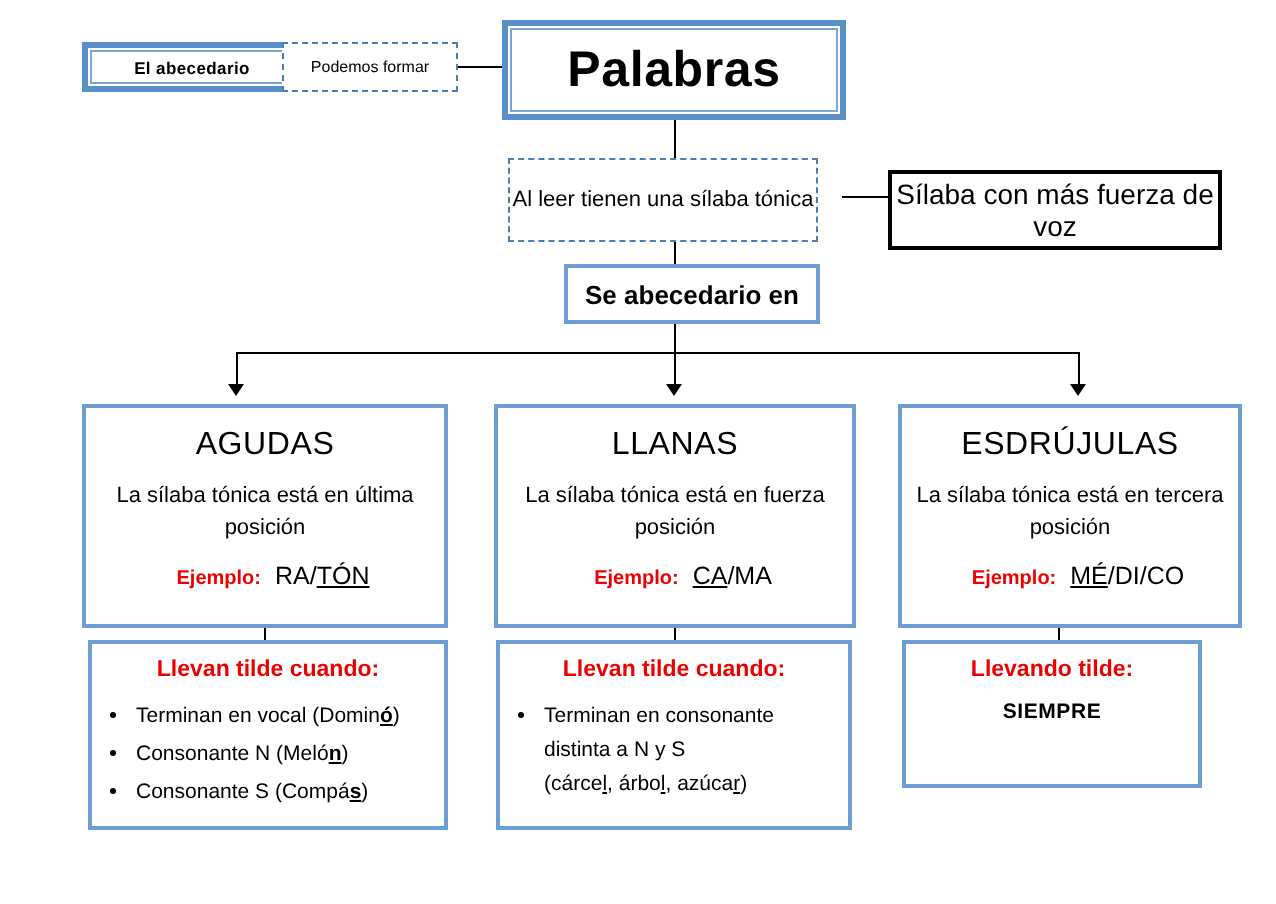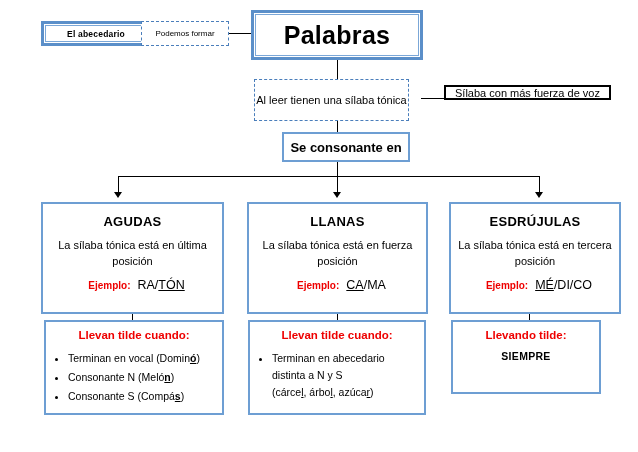--- a/index.html
+++ b/index.html
@@ -59,41 +59,41 @@
     font-size: 25px;
     font-weight: bold;
     letter-spacing: 0.3px;
   }
   #node-alleer {
     left: 243px; top: 79px; width: 155px; height: 42px;
     font-size: 11px;
     line-height: 16px;
   }
   #node-silaba-fuerza {
-    left: 433px; top: 85px; width: 167px; height: 15px;
-    font-size: 11px;
+    left: 433px; top: 85px; width: 167px; height: 40px;
+    font-size: 14px;
   }
   #node-clasifican {
     left: 271px; top: 132px; width: 128px; height: 30px;
     font-size: 13px;
     font-weight: bold;
   }
   .cat-box {
     top: 202px;
     height: 112px;
     padding: 6px 6px 5px 6px;
     justify-content: flex-start;
   }
   #node-agudas { left: 30px; width: 183px; }
   #node-llanas { left: 236px; width: 181px; }
   #node-esdrujulas { left: 438px; width: 172px; }
 
   .cat-title {
-    font-size: 13px;
-    font-weight: bold;
+    font-size: 16px;
+    font-weight: normal;
     letter-spacing: 0.3px;
     margin-top: 4px;
     margin-bottom: 8px;
   }
   .cat-desc {
     font-size: 11px;
     line-height: 16px;
     margin-bottom: 9px;
   }
   .cat-example {
@@ -202,21 +202,21 @@
 
   <div class="node dashed-blue" id="node-alleer">
     <span>Al leer tienen una sílaba tónica</span>
   </div>
 
   <div class="node black-thin" id="node-silaba-fuerza">
     <span>Sílaba con más fuerza de voz</span>
   </div>
 
   <div class="node blue-plain" id="node-clasifican">
-    <span>Se consonante en</span>
+    <span>Se abecedario en</span>
   </div>
 
   <div class="node blue-plain cat-box" id="node-agudas">
     <div class="cat-title">AGUDAS</div>
     <div class="cat-desc">La sílaba tónica está en última posición</div>
     <div class="cat-example">
       <span class="ejemplo-label">Ejemplo:</span><span class="ejemplo-word"><span>RA/</span><span class="ul-part">TÓN</span></span>
     </div>
   </div>
 
@@ -242,21 +242,21 @@
       <li><span>Terminan en vocal (Domin</span><b class="ul-part">ó</b><span>)</span></li>
       <li><span>Consonante N (Meló</span><b class="ul-part">n</b><span>)</span></li>
       <li><span>Consonante S (Compá</span><b class="ul-part">s</b><span>)</span></li>
     </ul>
   </div>
 
   <div class="node blue-plain rule-box" id="node-rule-llanas">
     <div class="rule-title">Llevan tilde cuando:</div>
     <ul class="rule-list">
       <li>
-        <span class="cont">Terminan en abecedario</span>
+        <span class="cont">Terminan en consonante</span>
         <span class="cont">distinta a N y S</span>
         <span class="cont"><span>(cárce</span><span class="ul-part">l</span><span>, árbo</span><span class="ul-part">l</span><span>, azúca</span><span class="ul-part">r</span><span>)</span></span>
       </li>
     </ul>
   </div>
 
   <div class="node blue-plain rule-box" id="node-rule-esdrujulas">
     <div class="rule-title">Llevando tilde:</div>
     <div class="rule-center">SIEMPRE</div>
   </div>

